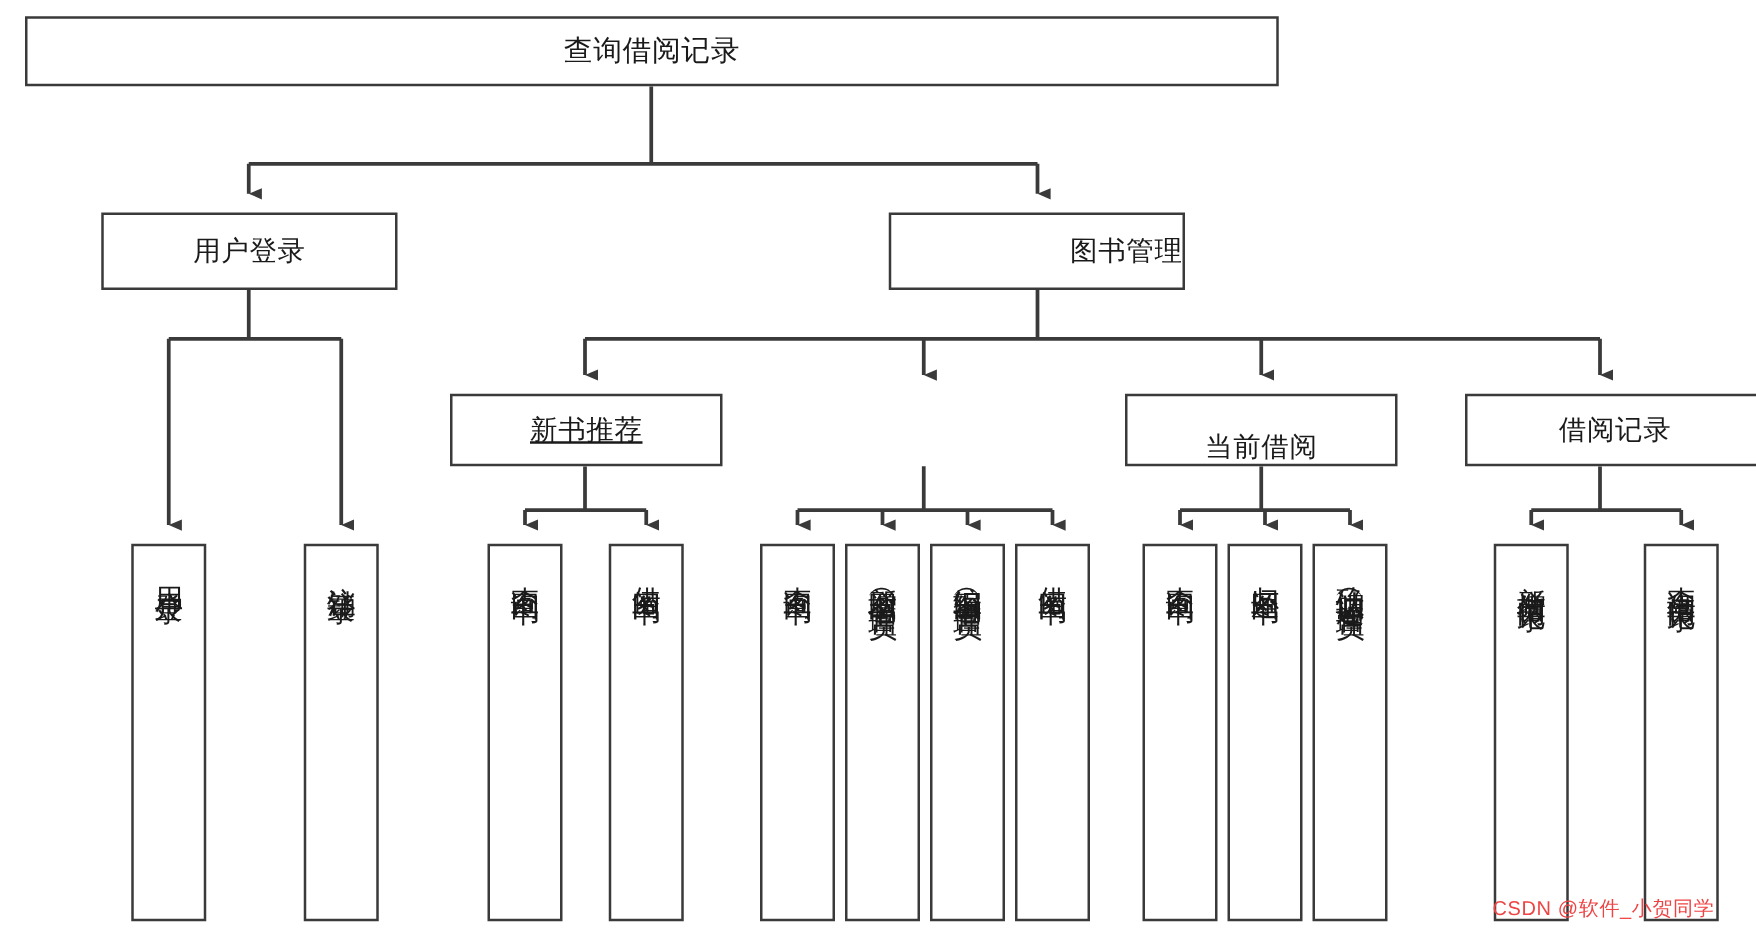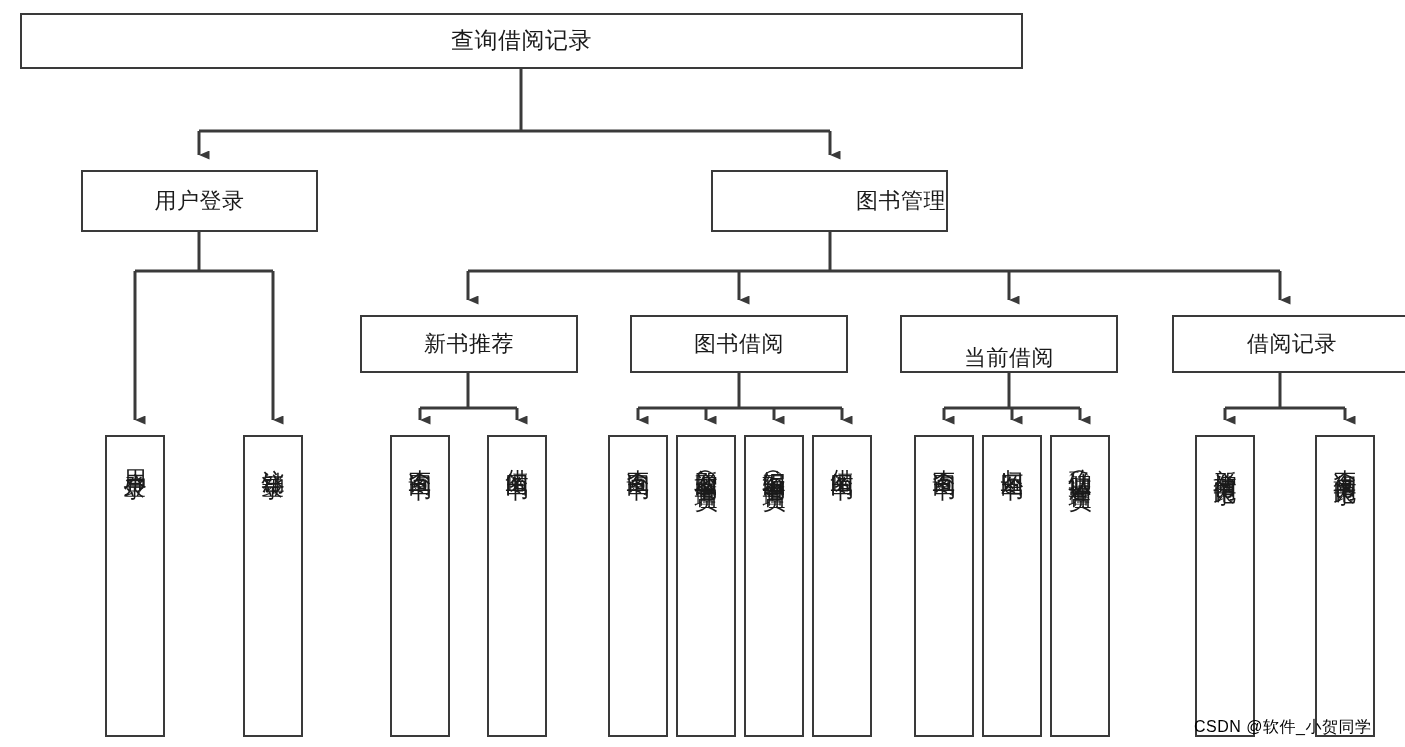--- a/index.html
+++ b/index.html
@@ -55,21 +55,21 @@
     writing-mode: vertical-rl;
     text-orientation: upright;
     font-size: 23px;
     letter-spacing: 3px;
     line-height: 1.0;
     white-space: nowrap;
   }
   .watermark {
     position: absolute;
     font-size: 16px;
-    color: #000000;
+    color: #ef4444;
     white-space: nowrap;
     letter-spacing: 0.5px;
   }
 </style>
 </head>
 <body>
 
 <div id="canvas">
 
   <svg class="edges" viewBox="0 0 1405 747">
@@ -126,25 +126,22 @@
     <span class="label">查询借阅记录</span>
   </div>
 
   <div class="node horiz" style="left:81px; top:170px; width:237px; height:62px;">
     <span class="label">用户登录</span>
   </div>
   <div class="node horiz" style="left:711px; top:170px; width:237px; height:62px;justify-content:flex-end;">
     <span class="label">图书管理</span>
   </div>
 
-  <div class="node horiz" style="left:360px; top:315px; width:218px; height:58px;">
+  <div class="node horiz" style="left:360px; top:315px; width:218px; height:58px;text-decoration:underline;">
     <span class="label">新书推荐</span>
-  </div>
-  <div class="node horiz" style="left:630px; top:315px; width:218px; height:58px;">
-    <span class="label">图书借阅</span>
   </div>
   <div class="node horiz" style="left:900px; top:315px; width:218px; height:58px;align-items:flex-end;">
     <span class="label">当前借阅</span>
   </div>
   <div class="node horiz" style="left:1172px; top:315px; width:240px; height:58px;">
     <span class="label">借阅记录</span>
   </div>
 
   <div class="node vert" style="left:105px; top:435px; width:60px; height:302px;">
     <span class="label">用户登录</span>

